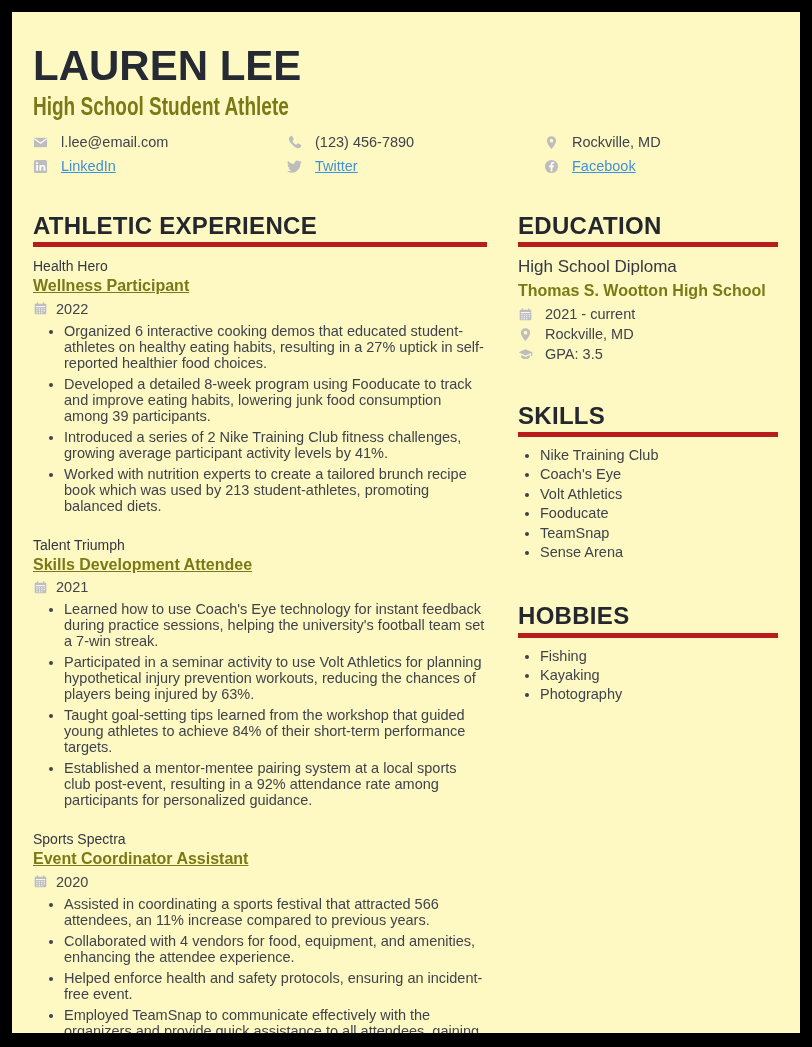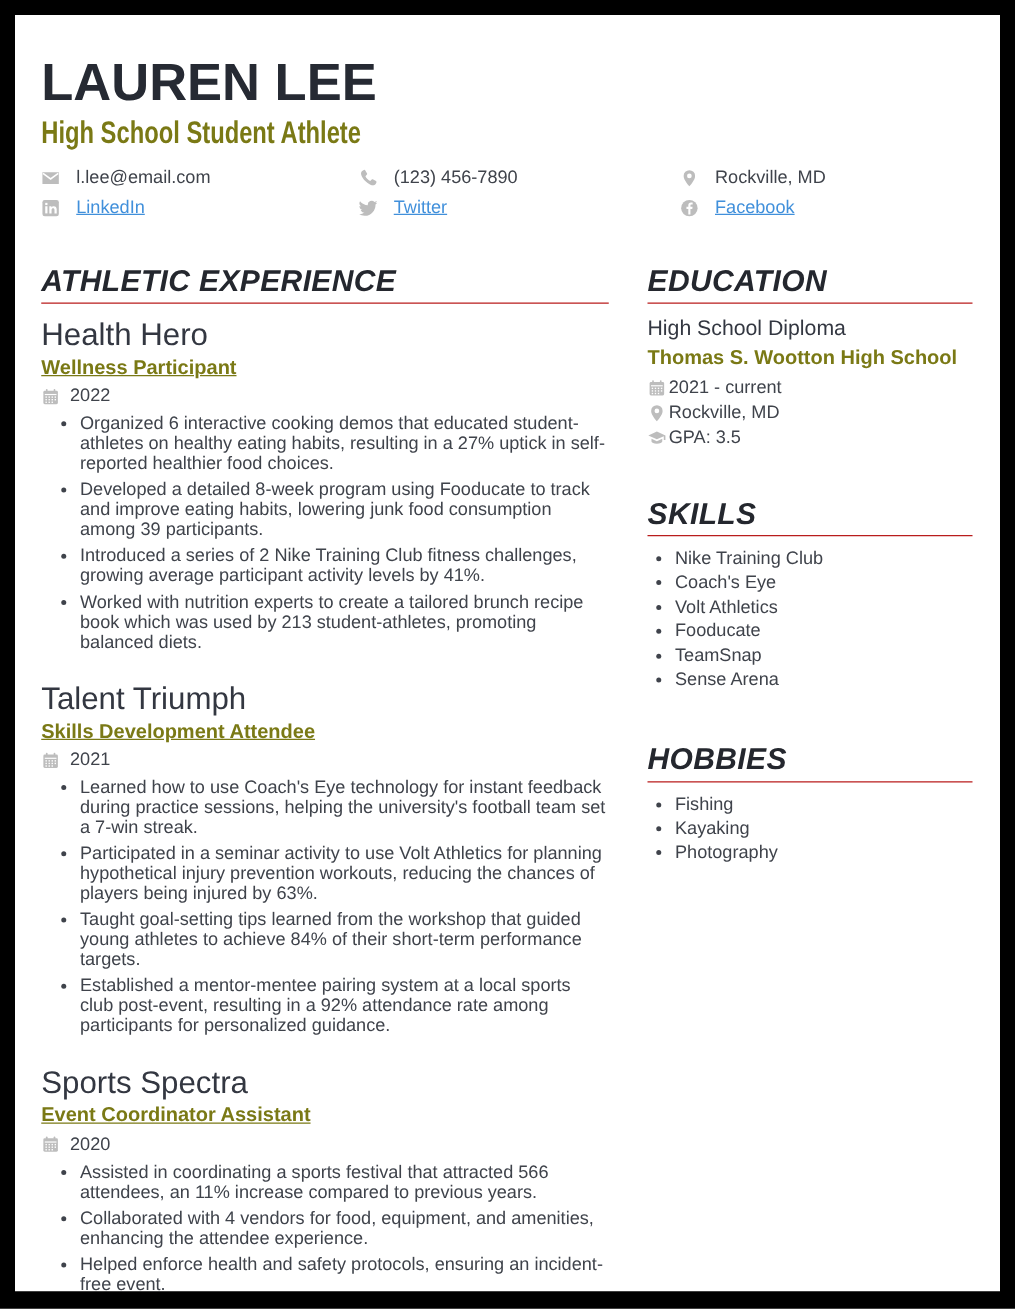--- a/index.html
+++ b/index.html
@@ -1,21 +1,21 @@
 <!DOCTYPE html>
 <html><head>
 <meta charset="utf-8">
 <style>
   * { box-sizing: border-box; }
   html,body { margin:0; padding:0; background:#000; }
   body { font-family: "Liberation Sans", sans-serif; }
   .frame {
     width: 812px; height: 1047px;
     border: 12px solid #000; border-bottom-width: 14px;
-    background: #ffffff; overflow: hidden;
+    background: #fef9c3; overflow: hidden;
   }
   .page { padding: 25px 22px 0 21px; }
 
   
   .name {
     margin: 8px 0 0; font-size: 42px; font-weight: bold;
     color: #262a33; line-height: 1.0; letter-spacing: 0px;
   }
   .subtitle { margin-top: 6px; height: 29px; }
   .subtitle span {
@@ -31,37 +31,37 @@
   .citem { display: flex; align-items: center; gap: 13px; font-size: 14.5px; color: #3f434b; line-height: 15px; }
   .citem a { color: #4190db; text-decoration: underline; }
   .icn { width: 15px; height: 15px; flex: none; display: block; }
 
   
   .columns { display: grid; grid-template-columns: 454px 260px; column-gap: 31px; margin-top: 39px; }
 
   h2.sec {
     margin: 0; font-size: 24px; font-weight: bold; color: #24272e;
     letter-spacing: 0.3px; line-height: 1.05;
-    border-bottom: 1px solid #b91c1c; padding-bottom: 4px; font-style: italic;
+    border-bottom: 5px solid #b91c1c; padding-bottom: 4px;
   }
 
   
   .entry { margin-top: 11px; margin-bottom: 23px; }
-  .company { font-size: 25px; color: #333741; line-height: 1.15; }
+  .company { font-size: 14px; color: #333741; line-height: 1.15; }
   .role { font-size: 16px; font-weight: bold; color: #7a7915; margin-top: 3px; line-height: 1.15; text-decoration: underline; }
   .daterow { display: flex; align-items: center; gap: 8px; margin-top: 5px; font-size: 14.5px; color: #3f434b; line-height: 16px; }
   ul.bullets { margin: 6px 0 0; padding-left: 31px; }
   ul.bullets li { font-size: 14.5px; line-height: 16px; color: #3f434b; margin-bottom: 5px; }
   ul.bullets li::marker { color: #3f434b; }
 
   
   .degree { margin-top: 10px; font-size: 17px; color: #333741; line-height: 1.2; }
   .school { margin-top: 3px; font-size: 16px; font-weight: bold; color: #7a7915; line-height: 1.2; }
   .edurows { margin-top: 7px; }
-  .edurow { display: flex; align-items: center; gap: 2px; font-size: 14.5px; color: #3f434b; line-height: 15px; margin-bottom: 5px; }
+  .edurow { display: flex; align-items: center; gap: 12px; font-size: 14.5px; color: #3f434b; line-height: 15px; margin-bottom: 5px; }
   .rsec { margin-top: 41px; }
   ul.plain { margin: 9px 0 0; padding-left: 22px; }
   ul.plain li { font-size: 14.5px; line-height: 19.4px; color: #3f434b; }
   ul.plain li::marker { color: #3f434b; }
 </style>
 </head>
 <body>
 
 <svg width="0" height="0" style="position:absolute">
   <defs>

